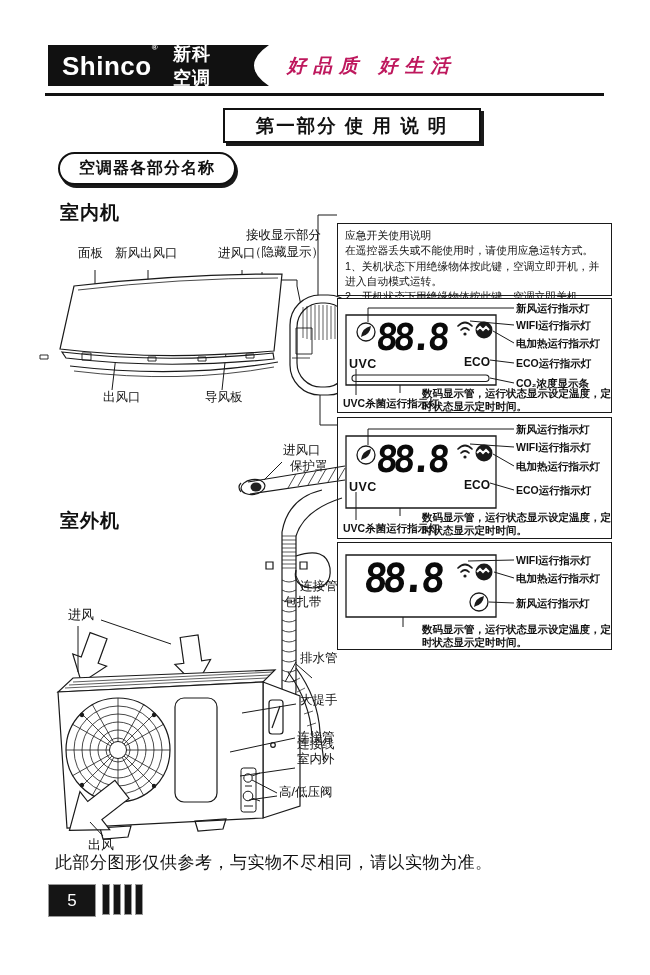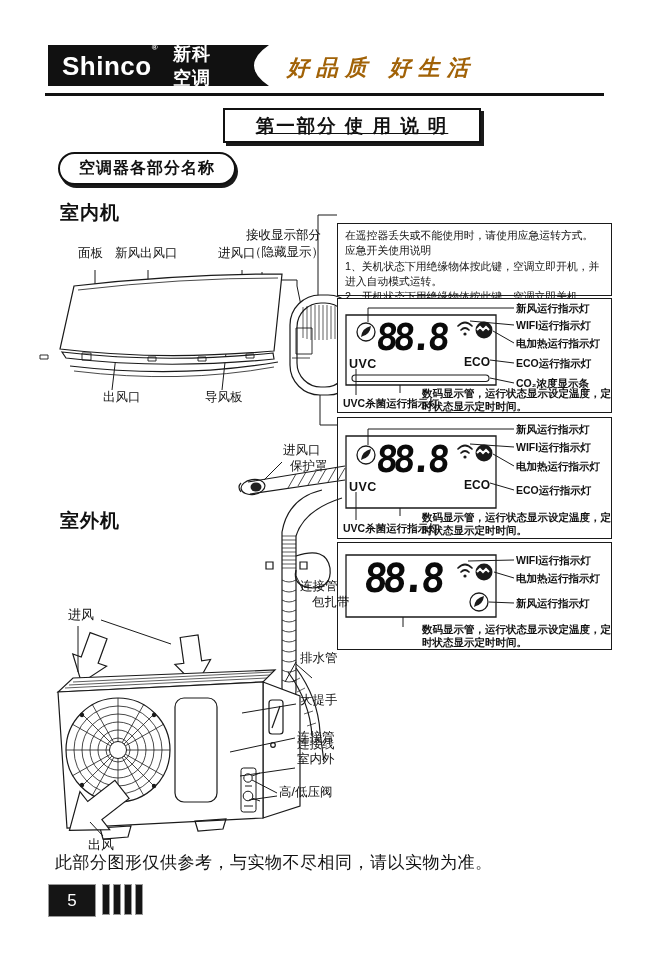--- a/index.html
+++ b/index.html
@@ -10,25 +10,25 @@
   svg *{vector-effect:non-scaling-stroke;}
   .lbl{position:absolute;font-size:12.5px;font-weight:500;color:#111;white-space:nowrap;line-height:1.1;}
   .sect-title{position:absolute;font-size:19px;font-weight:600;color:#111;white-space:nowrap;letter-spacing:1px;}
   
   .brandbar{position:absolute;left:48px;top:45px;width:177px;height:41px;background:#111;
             display:flex;align-items:center;padding-left:14px;box-sizing:border-box;}
   .brand-en{color:#fff;font-size:26px;font-weight:800;letter-spacing:0.5px;line-height:1;}
   .brand-reg{color:#fff;font-size:8px;vertical-align:top;position:relative;top:-9px;}
   .brand-cn{color:#fff;font-size:18px;font-weight:700;margin-left:15px;letter-spacing:1px;}
   .slogan{position:absolute;left:287px;top:53px;font-family:"DejaVu Serif",serif;font-style:italic;
-          font-weight:700;font-size:22px;letter-spacing:7px;color:#a16207;white-space:nowrap;}
+          font-weight:700;font-size:19px;letter-spacing:7px;color:#be185d;white-space:nowrap;}
   .hrule{position:absolute;left:45px;top:93px;width:559px;height:2.5px;background:#111;}
   .part-box{position:absolute;left:223px;top:108px;width:254px;height:31px;border:2px solid #111;
             box-shadow:3px 3px 0 0 #1a1a1a;display:flex;align-items:center;justify-content:center;
-            font-size:18.5px;font-weight:600;letter-spacing:2px;background:#fff;text-decoration:underline;}
+            font-size:18.5px;font-weight:600;letter-spacing:2px;background:#fff;}
   .pill{position:absolute;left:58px;top:152px;width:174px;height:29px;border:2px solid #111;border-radius:17px;
         box-shadow:2px 3px 0 0 #1a1a1a;display:flex;align-items:center;justify-content:center;
         font-size:16px;font-weight:600;letter-spacing:1px;background:#fff;}
   
   .panel{position:absolute;left:337px;width:275px;border:1.5px solid #1a1a1a;background:#fff;box-sizing:border-box;}
   .embox{position:absolute;left:337px;top:223px;width:275px;height:73px;border:1.5px solid #1a1a1a;
          box-sizing:border-box;padding:4px 7px;font-size:10.8px;line-height:1.42;font-weight:500;background:#fff;}
   .plabel{position:absolute;font-size:10.5px;font-weight:600;color:#111;white-space:nowrap;line-height:1;text-align:center;}
   .pcap{position:absolute;left:84px;width:190px;font-size:10.5px;line-height:1.25;font-weight:600;color:#111;}
   .uvc-txt{position:absolute;font-size:12.5px;font-weight:700;letter-spacing:0.5px;}
@@ -115,22 +115,22 @@
 
   <div class="lbl" style="left:78px;top:247px;">面板</div>
   <div class="lbl" style="left:115px;top:247px;">新风出风口</div>
   <div class="lbl" style="left:218px;top:247px;">进风口</div>
   <div class="lbl" style="left:246px;top:229px;">接收显示部分</div>
   <div class="lbl" style="left:249px;top:246px;">（隐藏显示）</div>
   <div class="lbl" style="left:103px;top:391px;">出风口</div>
   <div class="lbl" style="left:205px;top:391px;">导风板</div>
 
   <div class="embox">
+    <div>应急开关使用说明</div>
     <div>在遥控器丢失或不能使用时，请使用应急运转方式。</div>
-    <div>应急开关使用说明</div>
     <div>1、关机状态下用绝缘物体按此键，空调立即开机，并进入自动模式运转。</div>
     <div>2、开机状态下用绝缘物体按此键，空调立即关机。</div>
   </div>
 
   <div class="panel" style="top:298px;height:115px;">
     <svg style="left:0;top:0;" width="275" height="115" fill="none" stroke="#1a1a1a" stroke-width="1.2">
       <rect x="8" y="16" width="150" height="70" stroke-width="1.3"></rect>
 
       <g>
         <circle cx="28" cy="33" r="9" stroke-width="1.3"></circle>
@@ -398,21 +398,21 @@
       <path d="M250,168 L195,176"></path>
       <path d="M232,193 L207,180"></path>
       <path d="M232,196 L204,200"></path>
       <path d="M58,236 L45,222"></path>
     </g>
   </svg>
 
   <div class="lbl" style="left:283px;top:444px;">进风口</div>
   <div class="lbl" style="left:290px;top:460px;">保护罩</div>
   <div class="lbl" style="left:300px;top:580px;">连接管</div>
-  <div class="lbl" style="left:312px;top:596px;">包扎带</div>
+  <div class="lbl" style="left:284px;top:596px;">包扎带</div>
   <div class="lbl" style="left:68px;top:608px;font-size:13px;">进风</div>
   <div class="lbl" style="left:300px;top:652px;">排水管</div>
   <div class="lbl" style="left:300px;top:694px;">大提手</div>
   <div class="lbl" style="left:297px;top:731px;">连接管</div>
   <div class="lbl" style="left:297px;top:753px;">室内外</div>
   <div class="lbl" style="left:297px;top:738px;">连接线</div>
   <div class="lbl" style="left:279px;top:786px;">高/低压阀</div>
   <div class="lbl" style="left:88px;top:838px;font-size:13px;">出风</div>
 
   <div class="footnote">此部分图形仅供参考，与实物不尽相同，请以实物为准。</div>

